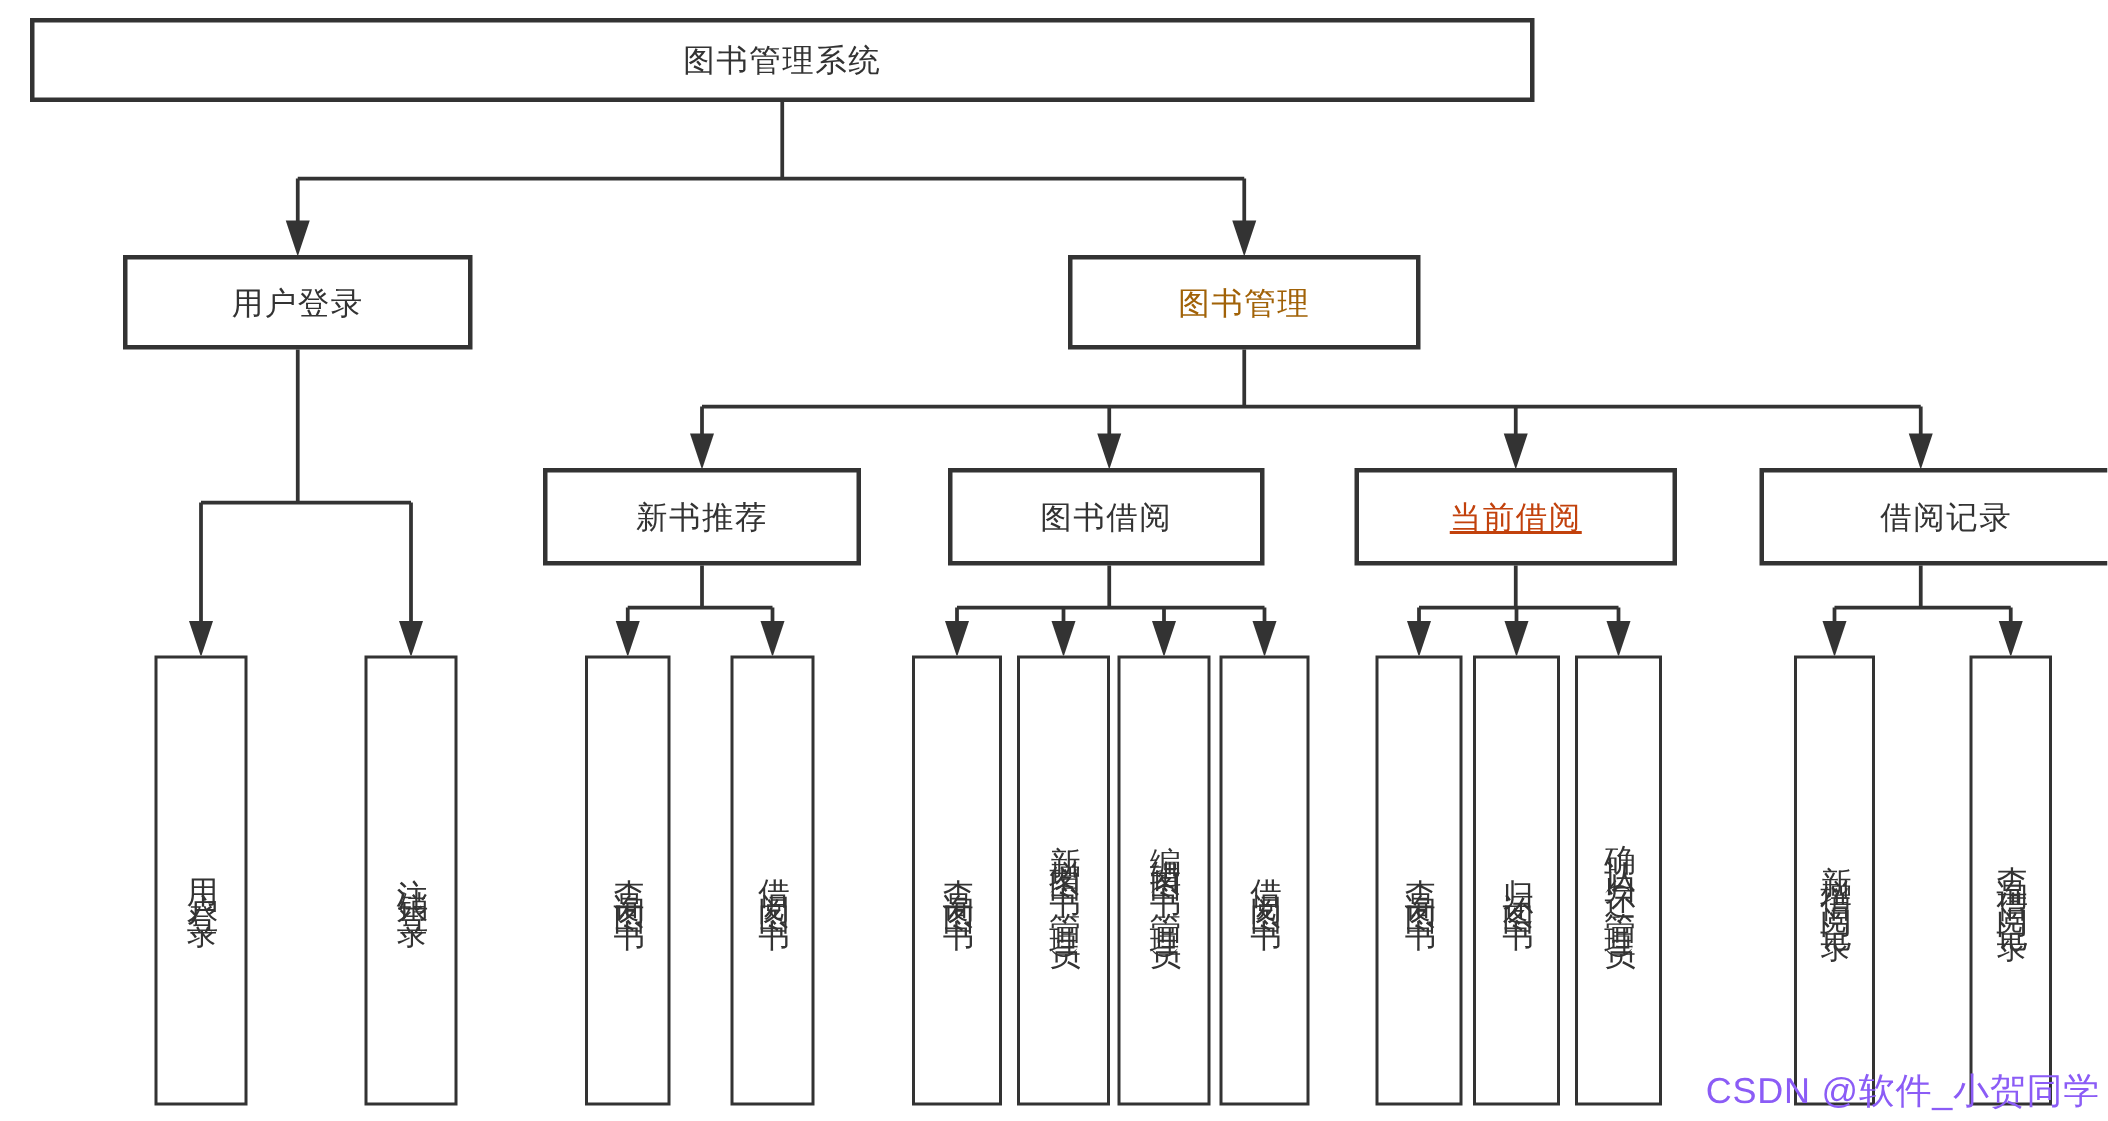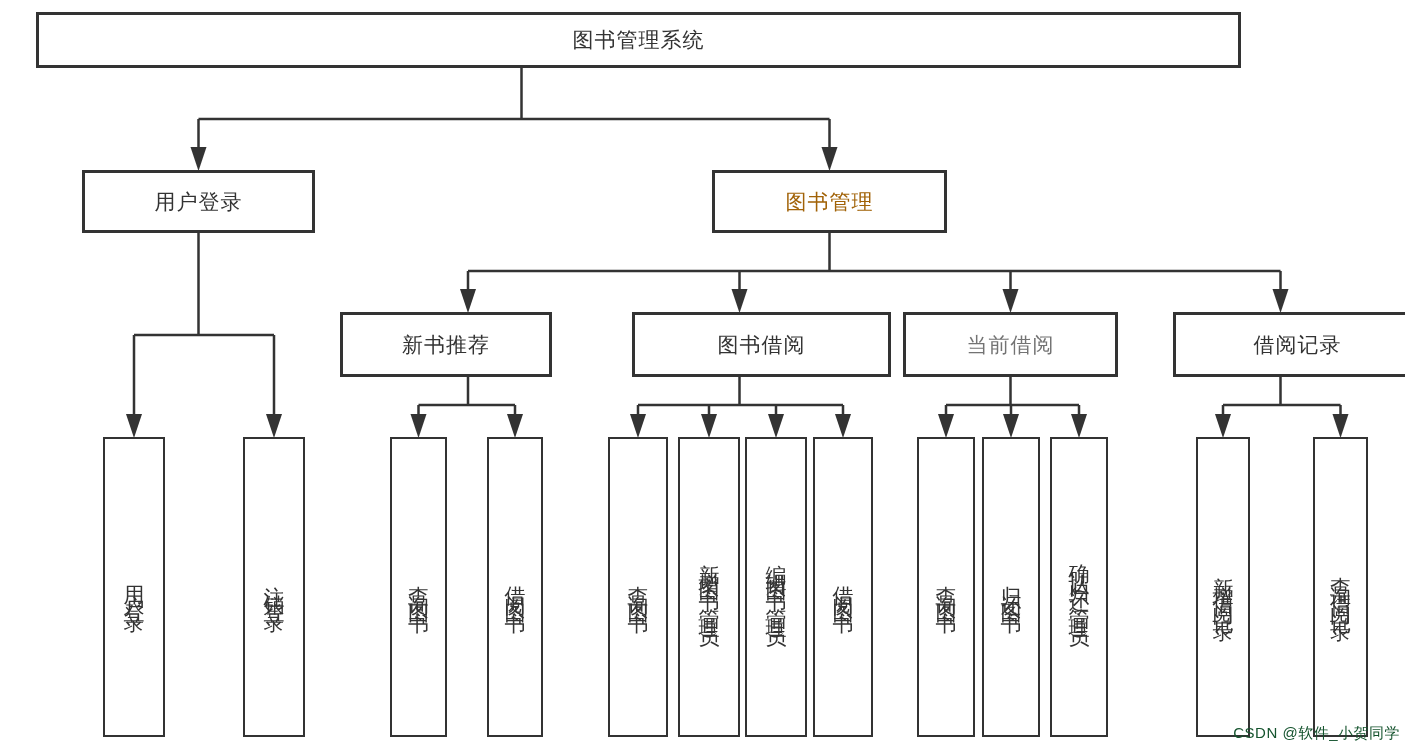--- a/index.html
+++ b/index.html
@@ -15,21 +15,21 @@
     z-index:2;
   }
   .node.vertical{border-width:2.5px;}
   .node .lbl{font-size:21px;letter-spacing:1px;white-space:nowrap;}
   .node.vertical .lbl{
     writing-mode:vertical-rl;text-orientation:mixed;
     letter-spacing:9px;white-space:normal;
   }
   .watermark{
     position:absolute;right:5px;bottom:4px;z-index:3;
-    color:#14532d;font-size:15px;letter-spacing:0.5px;
+    color:#8b5cf6;font-size:24px;letter-spacing:0.5px;
   }
 </style>
 </head>
 <body>
 
 <div class="canvas">
   <svg id="edge-layer" width="1405" height="747">
       <path d=" M 521.5 66 L 521.5 119 M 198.5 119 L 829.5 119 M 198.5 119 L 198.5 154 M 829.5 119 L 829.5 154 M 198.5 231 L 198.5 335 M 134 335 L 274 335 M 134 335 L 134 421 M 274 335 L 274 421 M 829.5 231 L 829.5 271 M 468 271 L 1280.5 271 M 468 271 L 468 296 M 739.5 271 L 739.5 296 M 1010.5 271 L 1010.5 296 M 1280.5 271 L 1280.5 296 M 468 375 L 468 405 M 418.5 405 L 515 405 M 418.5 405 L 418.5 421 M 515 405 L 515 421 M 739.5 375 L 739.5 405 M 638 405 L 843 405 M 638 405 L 638 421 M 709 405 L 709 421 M 776 405 L 776 421 M 843 405 L 843 421 M 1010.5 375 L 1010.5 405 M 946 405 L 1079 405 M 946 405 L 946 421 M 1011 405 L 1011 421 M 1079 405 L 1079 421 M 1280.5 375 L 1280.5 405 M 1223 405 L 1340.5 405 M 1223 405 L 1223 421 M 1340.5 405 L 1340.5 421" stroke="#333333" stroke-width="2.5" fill="none"></path>
       <polygon points="190.5,147 206.5,147 198.5,171" fill="#333333"></polygon>
       <polygon points="821.5,147 837.5,147 829.5,171" fill="#333333"></polygon>
@@ -45,37 +45,37 @@
       <polygon points="701,414 717,414 709,438" fill="#333333"></polygon>
       <polygon points="768,414 784,414 776,438" fill="#333333"></polygon>
       <polygon points="835,414 851,414 843,438" fill="#333333"></polygon>
       <polygon points="938,414 954,414 946,438" fill="#333333"></polygon>
       <polygon points="1003,414 1019,414 1011,438" fill="#333333"></polygon>
       <polygon points="1071,414 1087,414 1079,438" fill="#333333"></polygon>
       <polygon points="1215,414 1231,414 1223,438" fill="#333333"></polygon>
       <polygon points="1332.5,414 1348.5,414 1340.5,438" fill="#333333"></polygon>
     </svg>
   <div id="nodes">
-      <div class="node horizontal" style="left: 20px; top: 12px; width: 1205px; height: 56px; border-color: rgb(51, 51, 51); margin-left: 16px;">
+      <div class="node horizontal" style="left: 20px; top: 12px; width: 1003px; height: 56px; border-color: rgb(51, 51, 51);">
         <span class="lbl" style="color: rgb(51, 51, 51);">图书管理系统</span>
       </div>
       <div class="node horizontal" style="left: 82px; top: 170px; width: 233px; height: 63px; border-color: rgb(51, 51, 51);">
         <span class="lbl" style="color: rgb(51, 51, 51);">用户登录</span>
       </div>
       <div class="node horizontal" style="left: 712px; top: 170px; width: 235px; height: 63px; border-color: rgb(51, 51, 51);">
         <span class="lbl" style="color: #a16207;">图书管理</span>
       </div>
-      <div class="node horizontal" style="left: 340px; top: 312px; width: 212px; height: 65px; border-color: rgb(51, 51, 51);">
+      <div class="node horizontal" style="left: 362px; top: 312px; width: 212px; height: 65px; border-color: rgb(51, 51, 51);">
         <span class="lbl" style="color: rgb(51, 51, 51);">新书推荐</span>
       </div>
-      <div class="node horizontal" style="left: 632px; top: 312px; width: 259px; height: 65px; border-color: rgb(51, 51, 51);">
+      <div class="node horizontal" style="left: 632px; top: 312px; width: 211px; height: 65px; border-color: rgb(51, 51, 51);">
         <span class="lbl" style="color: rgb(51, 51, 51);">图书借阅</span>
       </div>
       <div class="node horizontal" style="left: 903px; top: 312px; width: 215px; height: 65px; border-color: rgb(51, 51, 51);">
-        <span class="lbl" style="color: #737373;">当前借阅</span>
+        <span class="lbl" style="color: #c2410c; text-decoration: underline;">当前借阅</span>
       </div>
       <div class="node horizontal" style="left: 1173px; top: 312px; width: 249px; height: 65px; border-color: rgb(51, 51, 51);">
         <span class="lbl" style="color: rgb(51, 51, 51);">借阅记录</span>
       </div>
       <div class="node vertical" style="left: 103px; top: 437px; width: 62px; height: 300px; border-color: rgb(51, 51, 51);">
         <span class="lbl" style="color: rgb(51, 51, 51);">用户登录</span>
       </div>
       <div class="node vertical" style="left: 243px; top: 437px; width: 62px; height: 300px; border-color: rgb(51, 51, 51);">
         <span class="lbl" style="color: rgb(51, 51, 51);">注销登录</span>
       </div>

